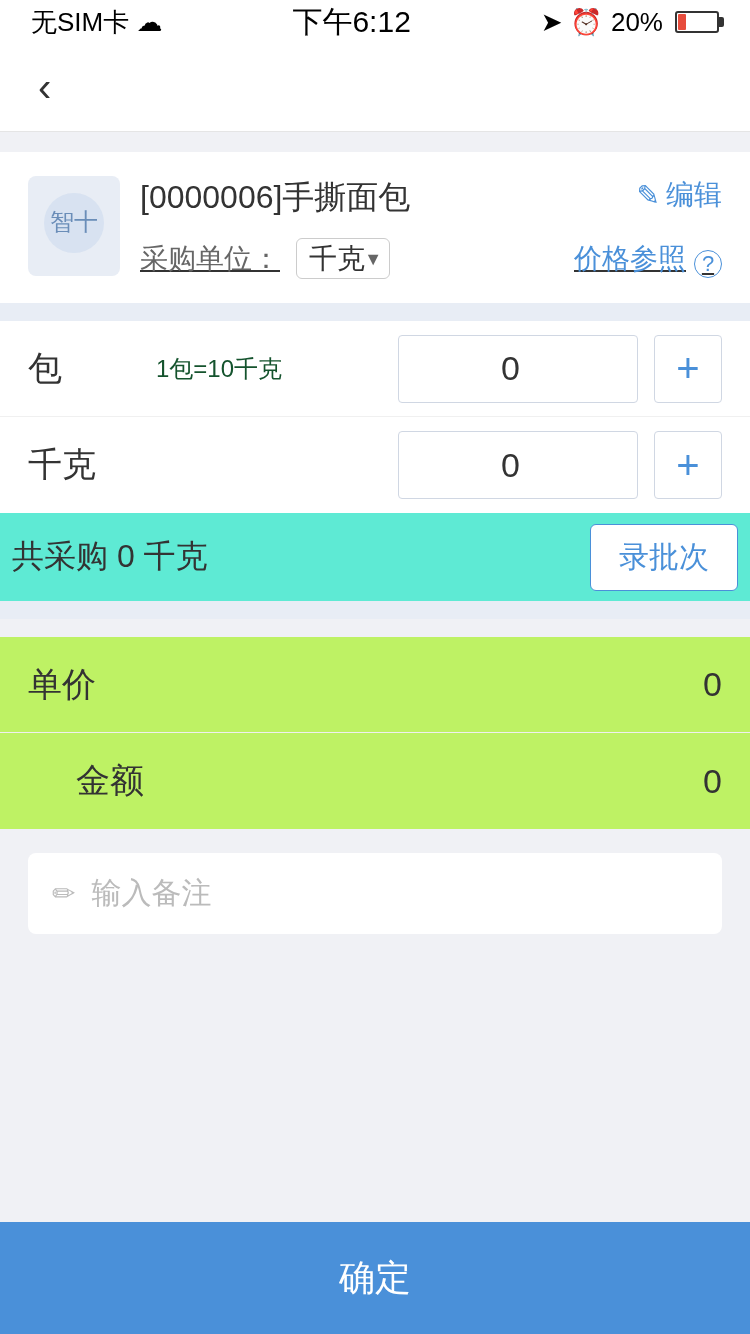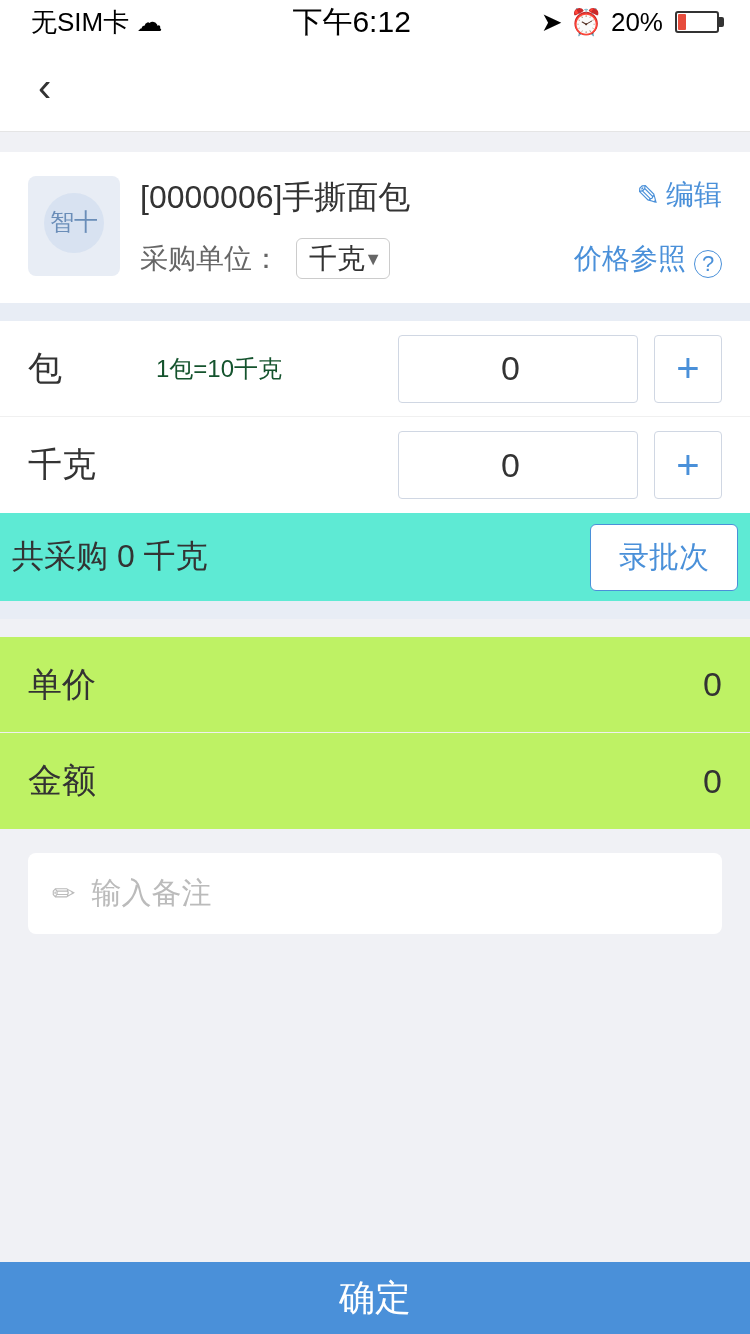--- a/index.html
+++ b/index.html
@@ -252,21 +252,21 @@
       margin-top: 18px;
     }
     .price-row {
       display: flex;
       align-items: center;
       justify-content: space-between;
       padding: 0 28px;
       height: 96px;
       border-bottom: 1px solid #f0f0f0;
     }
-    .price-row:last-child { border-bottom: none; }
+    .price-row:last-child { border-bottom: none; margin-left: 48px; }
     .price-label {
       font-size: 34px;
       color: #333;
     }
     .price-value {
       font-size: 34px;
       color: #333;
     }
 
     
@@ -299,21 +299,21 @@
       background: #f0f1f5;
       min-height: 200px;
     }
 
     
     .confirm-btn {
       position: fixed;
       bottom: 0;
       left: 0;
       width: 750px;
-      height: 72px;
+      height: 112px;
       background: #4a90d9;
       border: none;
       color: #fff;
       font-size: 36px;
       font-weight: 500;
       cursor: pointer;
       display: flex;
       align-items: center;
       justify-content: center;
     }
@@ -356,21 +356,21 @@
     <div class="product-info">
       <div style="display:flex; align-items:flex-start; justify-content:space-between;">
         <div class="product-name">
           <span>[0000006]</span><span>手撕面包</span>
         </div>
         <div class="product-edit">
           <span>✎</span>
           <span>编辑</span>
         </div>
       </div>
-      <div style="display:flex; align-items:center; justify-content:space-between;">
+      <div style="display:flex; align-items:center; justify-content:space-between;text-decoration:underline;">
         <div class="product-meta">
           <span class="product-unit-label">采购单位：</span>
           <div class="unit-select-wrap">
             <select class="unit-select">
               <option>千克</option>
             </select>
           </div>
         </div>
         <div class="product-price-ref">
           <span>价格参照</span>

